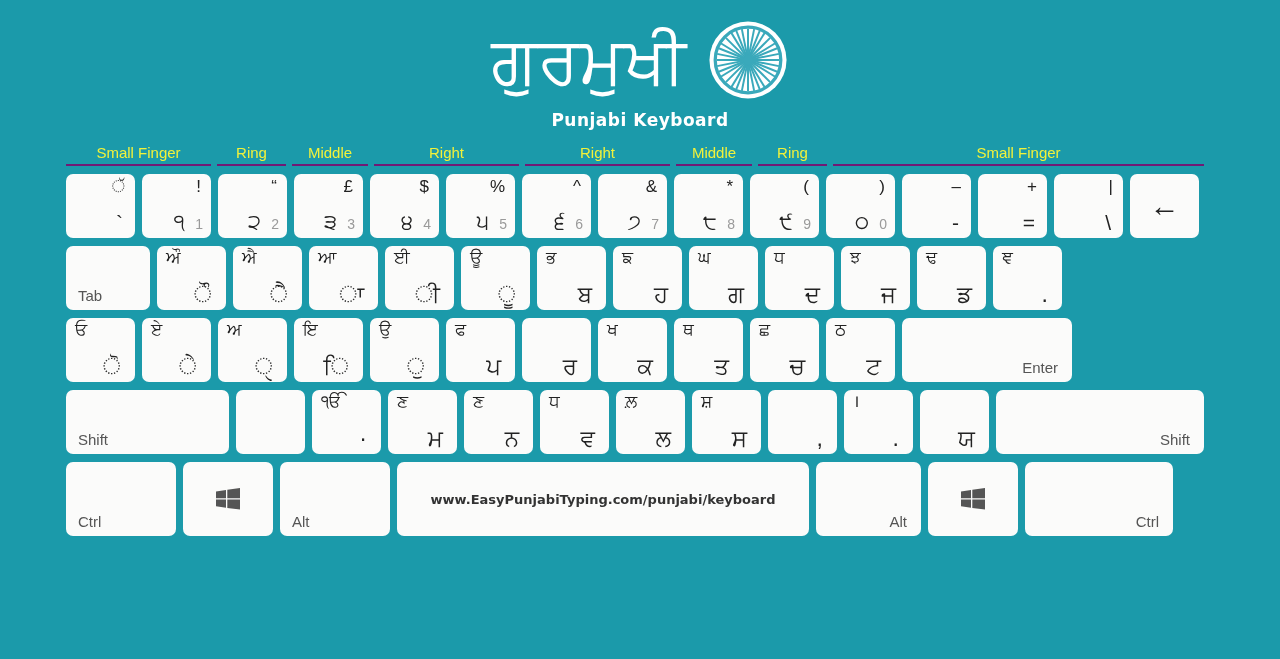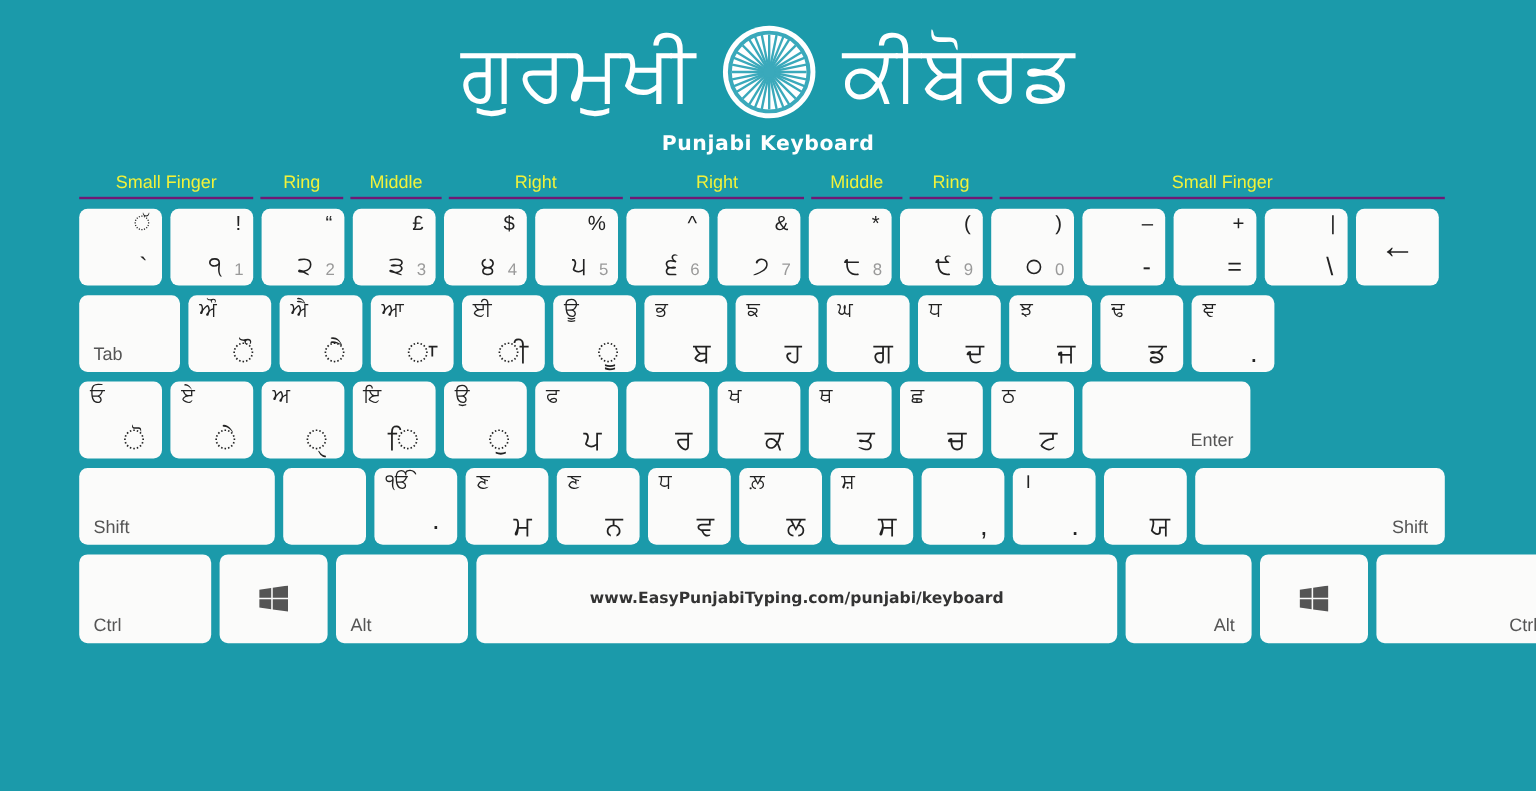--- a/index.html
+++ b/index.html
@@ -142,21 +142,20 @@
           <line x1="70.7" y1="16.3" x2="29.3" y2="83.7"></line>
           <line x1="16.3" y1="29.3" x2="83.7" y2="70.7"></line>
           <line x1="16.3" y1="70.7" x2="83.7" y2="29.3"></line>
           <line x1="42.5" y1="12.3" x2="57.5" y2="87.7"></line>
           <line x1="57.5" y1="12.3" x2="42.5" y2="87.7"></line>
           <line x1="12.3" y1="42.5" x2="87.7" y2="57.5"></line>
           <line x1="12.3" y1="57.5" x2="87.7" y2="42.5"></line>
         </g>
         <circle cx="50" cy="50" r="6" fill="#3aa9bb"></circle>
       </svg>
-      <span class="title-txt">ਕੀਬੋਰਡ</span>
     </div>
     <div class="subtitle">Punjabi Keyboard</div>
   </div>
 
   <div class="guide">
       <div class="guide-seg" style="width: 145px;">Small Finger</div>
       <div class="guide-seg" style="width: 69px;">Ring</div>
       <div class="guide-seg" style="width: 76px;">Middle</div>
       <div class="guide-seg" style="width: 145px;">Right</div>
       <div class="guide-seg" style="width: 145px;">Right</div>
@@ -327,21 +326,21 @@
           <span class="glyph-main">ਤ</span>
         </div>
         <div class="key" style="width: 69px;">
           <span class="glyph-top">ਛ</span>
           <span class="glyph-main">ਚ</span>
         </div>
         <div class="key" style="width: 69px;">
           <span class="glyph-top">ਠ</span>
           <span class="glyph-main">ਟ</span>
         </div>
-        <div class="key" style="width: 140px;">
+        <div class="key" style="width: 170px;">
           <span class="mod-label right">Enter</span>
         </div>
       </div>
     <div class="krow alpha">
         <div class="key" style="width: 163px;">
           <span class="mod-label">Shift</span>
         </div>
         <div class="key" style="width: 69px;"></div>
         <div class="key" style="width: 69px;">
           <span class="glyph-top">ੴ</span>
@@ -389,21 +388,21 @@
           <svg class="winlogo" viewBox="0 0 24 22">
             <path d="M0 3.4 L10 1.9 L10 10.2 L0 10.2 Z" fill="#555"></path>
             <path d="M11.3 1.7 L24 0 L24 10.2 L11.3 10.2 Z" fill="#555"></path>
             <path d="M0 11.4 L10 11.4 L10 19.7 L0 18.2 Z" fill="#555"></path>
             <path d="M11.3 11.4 L24 11.4 L24 21.6 L11.3 19.9 Z" fill="#555"></path>
           </svg>
         </div>
         <div class="key" style="width: 110px; height: 74px;">
           <span class="mod-label">Alt</span>
         </div>
-        <div class="key" style="width: 534px; height: 74px;">
+        <div class="key" style="width: 412px; height: 74px;">
           <span class="spacelabel">www.EasyPunjabiTyping.com/punjabi/keyboard</span>
         </div>
         <div class="key" style="width: 105px; height: 74px;">
           <span class="mod-label right">Alt</span>
         </div>
         <div class="key" style="width: 90px; height: 74px;">
           <svg class="winlogo" viewBox="0 0 24 22">
             <path d="M0 3.4 L10 1.9 L10 10.2 L0 10.2 Z" fill="#555"></path>
             <path d="M11.3 1.7 L24 0 L24 10.2 L11.3 10.2 Z" fill="#555"></path>
             <path d="M0 11.4 L10 11.4 L10 19.7 L0 18.2 Z" fill="#555"></path>

